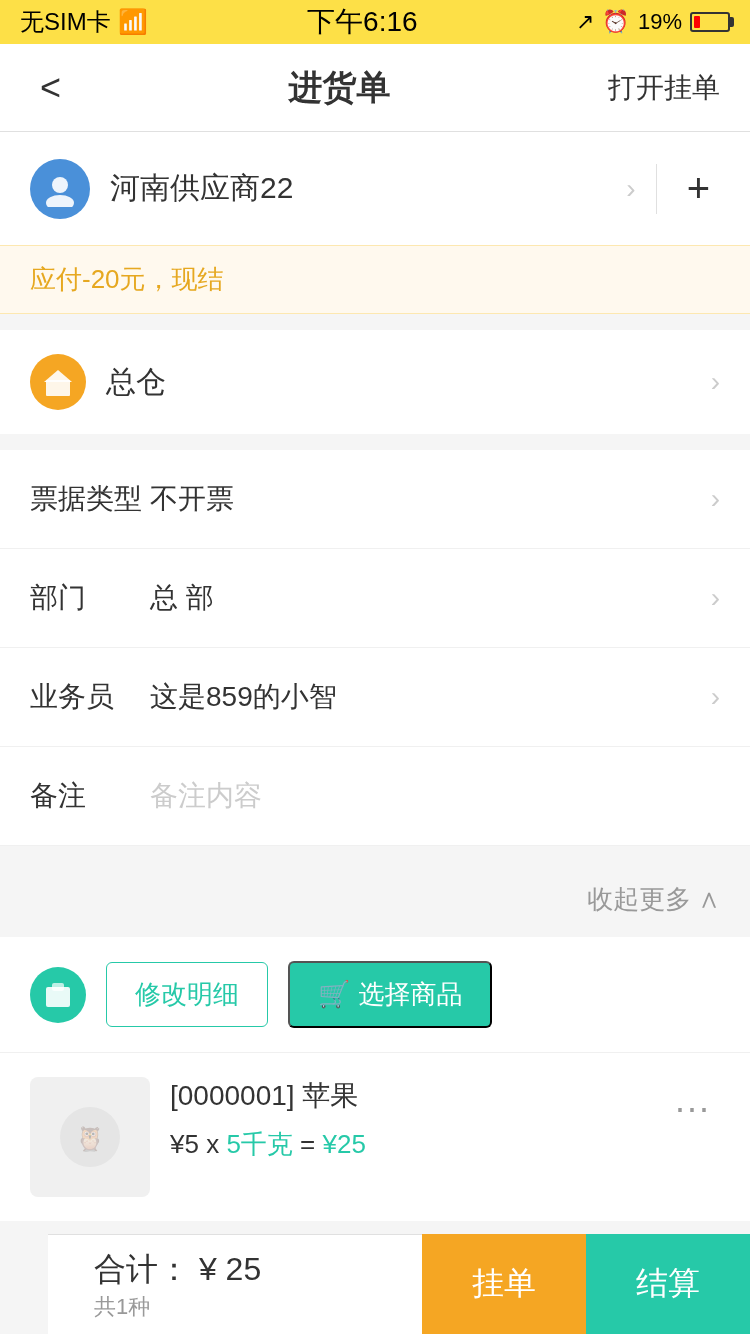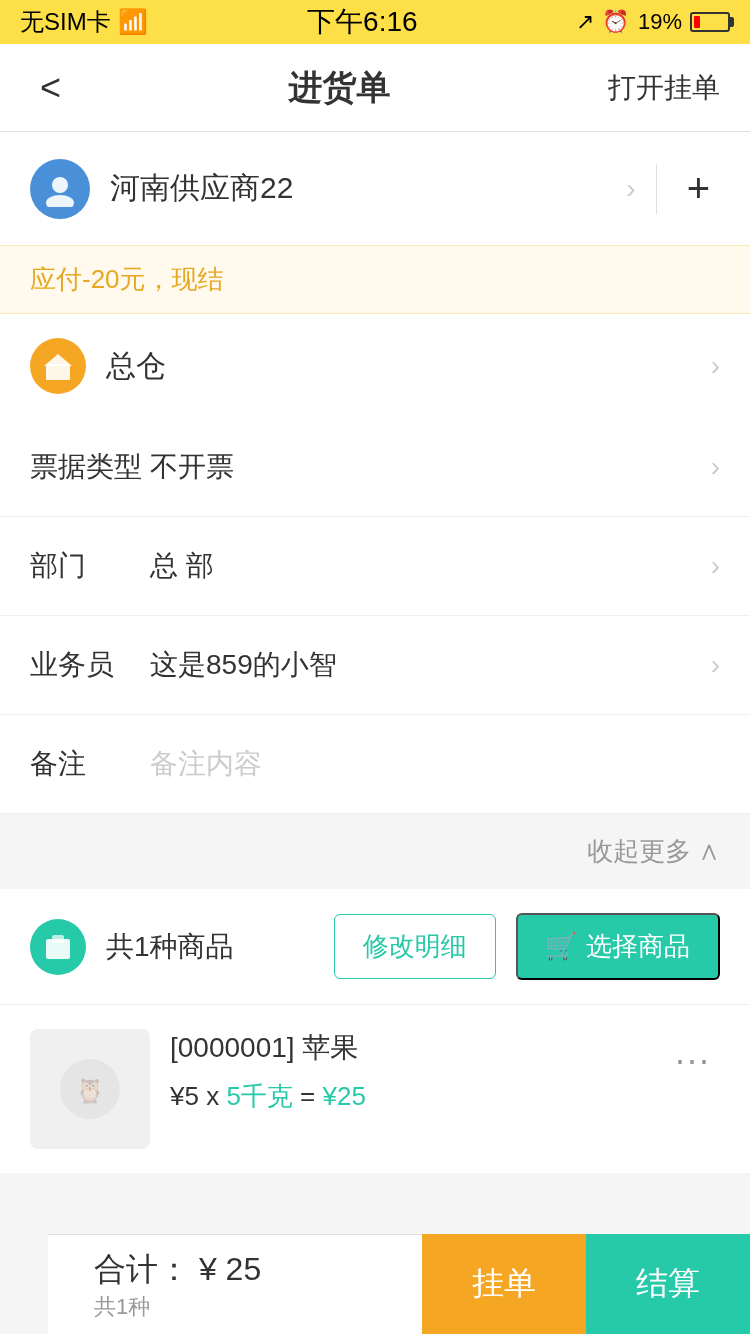--- a/index.html
+++ b/index.html
@@ -47,20 +47,21 @@
       padding: 0 30px;
       border-bottom: 1px solid #e0e0e0;
     }
     .nav-back { font-size: 36px; color: #333; cursor: pointer; padding: 10px; }
     .nav-title { font-size: 34px; font-weight: 600; color: #333; }
     .nav-action { font-size: 28px; color: #333; cursor: pointer; }
 
     
     .section {
       background: #ec4899;
+      margin-bottom: 16px;
     }
 
     
     .supplier-row {
       display: flex;
       align-items: center;
       padding: 24px 30px;
       background: #fff;
     }
     .supplier-avatar {
@@ -286,21 +287,20 @@
 </div>
 
 <div class="section">
   <div class="products-header">
     <div class="product-count-icon">
       <svg width="32" height="32" viewBox="0 0 32 32" fill="none">
         <rect x="4" y="8" width="24" height="20" rx="2" fill="white" opacity="0.9"></rect>
         <rect x="10" y="4" width="12" height="8" rx="2" fill="white" opacity="0.7"></rect>
       </svg>
     </div>
-    <span class="product-count-text">共1种商品</span>
     <button class="btn-outline">修改明细</button>
     <button class="btn-primary">
       <span>🛒</span>
       <span>选择商品</span>
     </button>
   </div>
 
   <div class="product-item">
     <div class="product-thumb">
       <svg class="product-thumb-inner" viewBox="0 0 80 80" fill="none" xmlns="http://www.w3.org/2000/svg">

